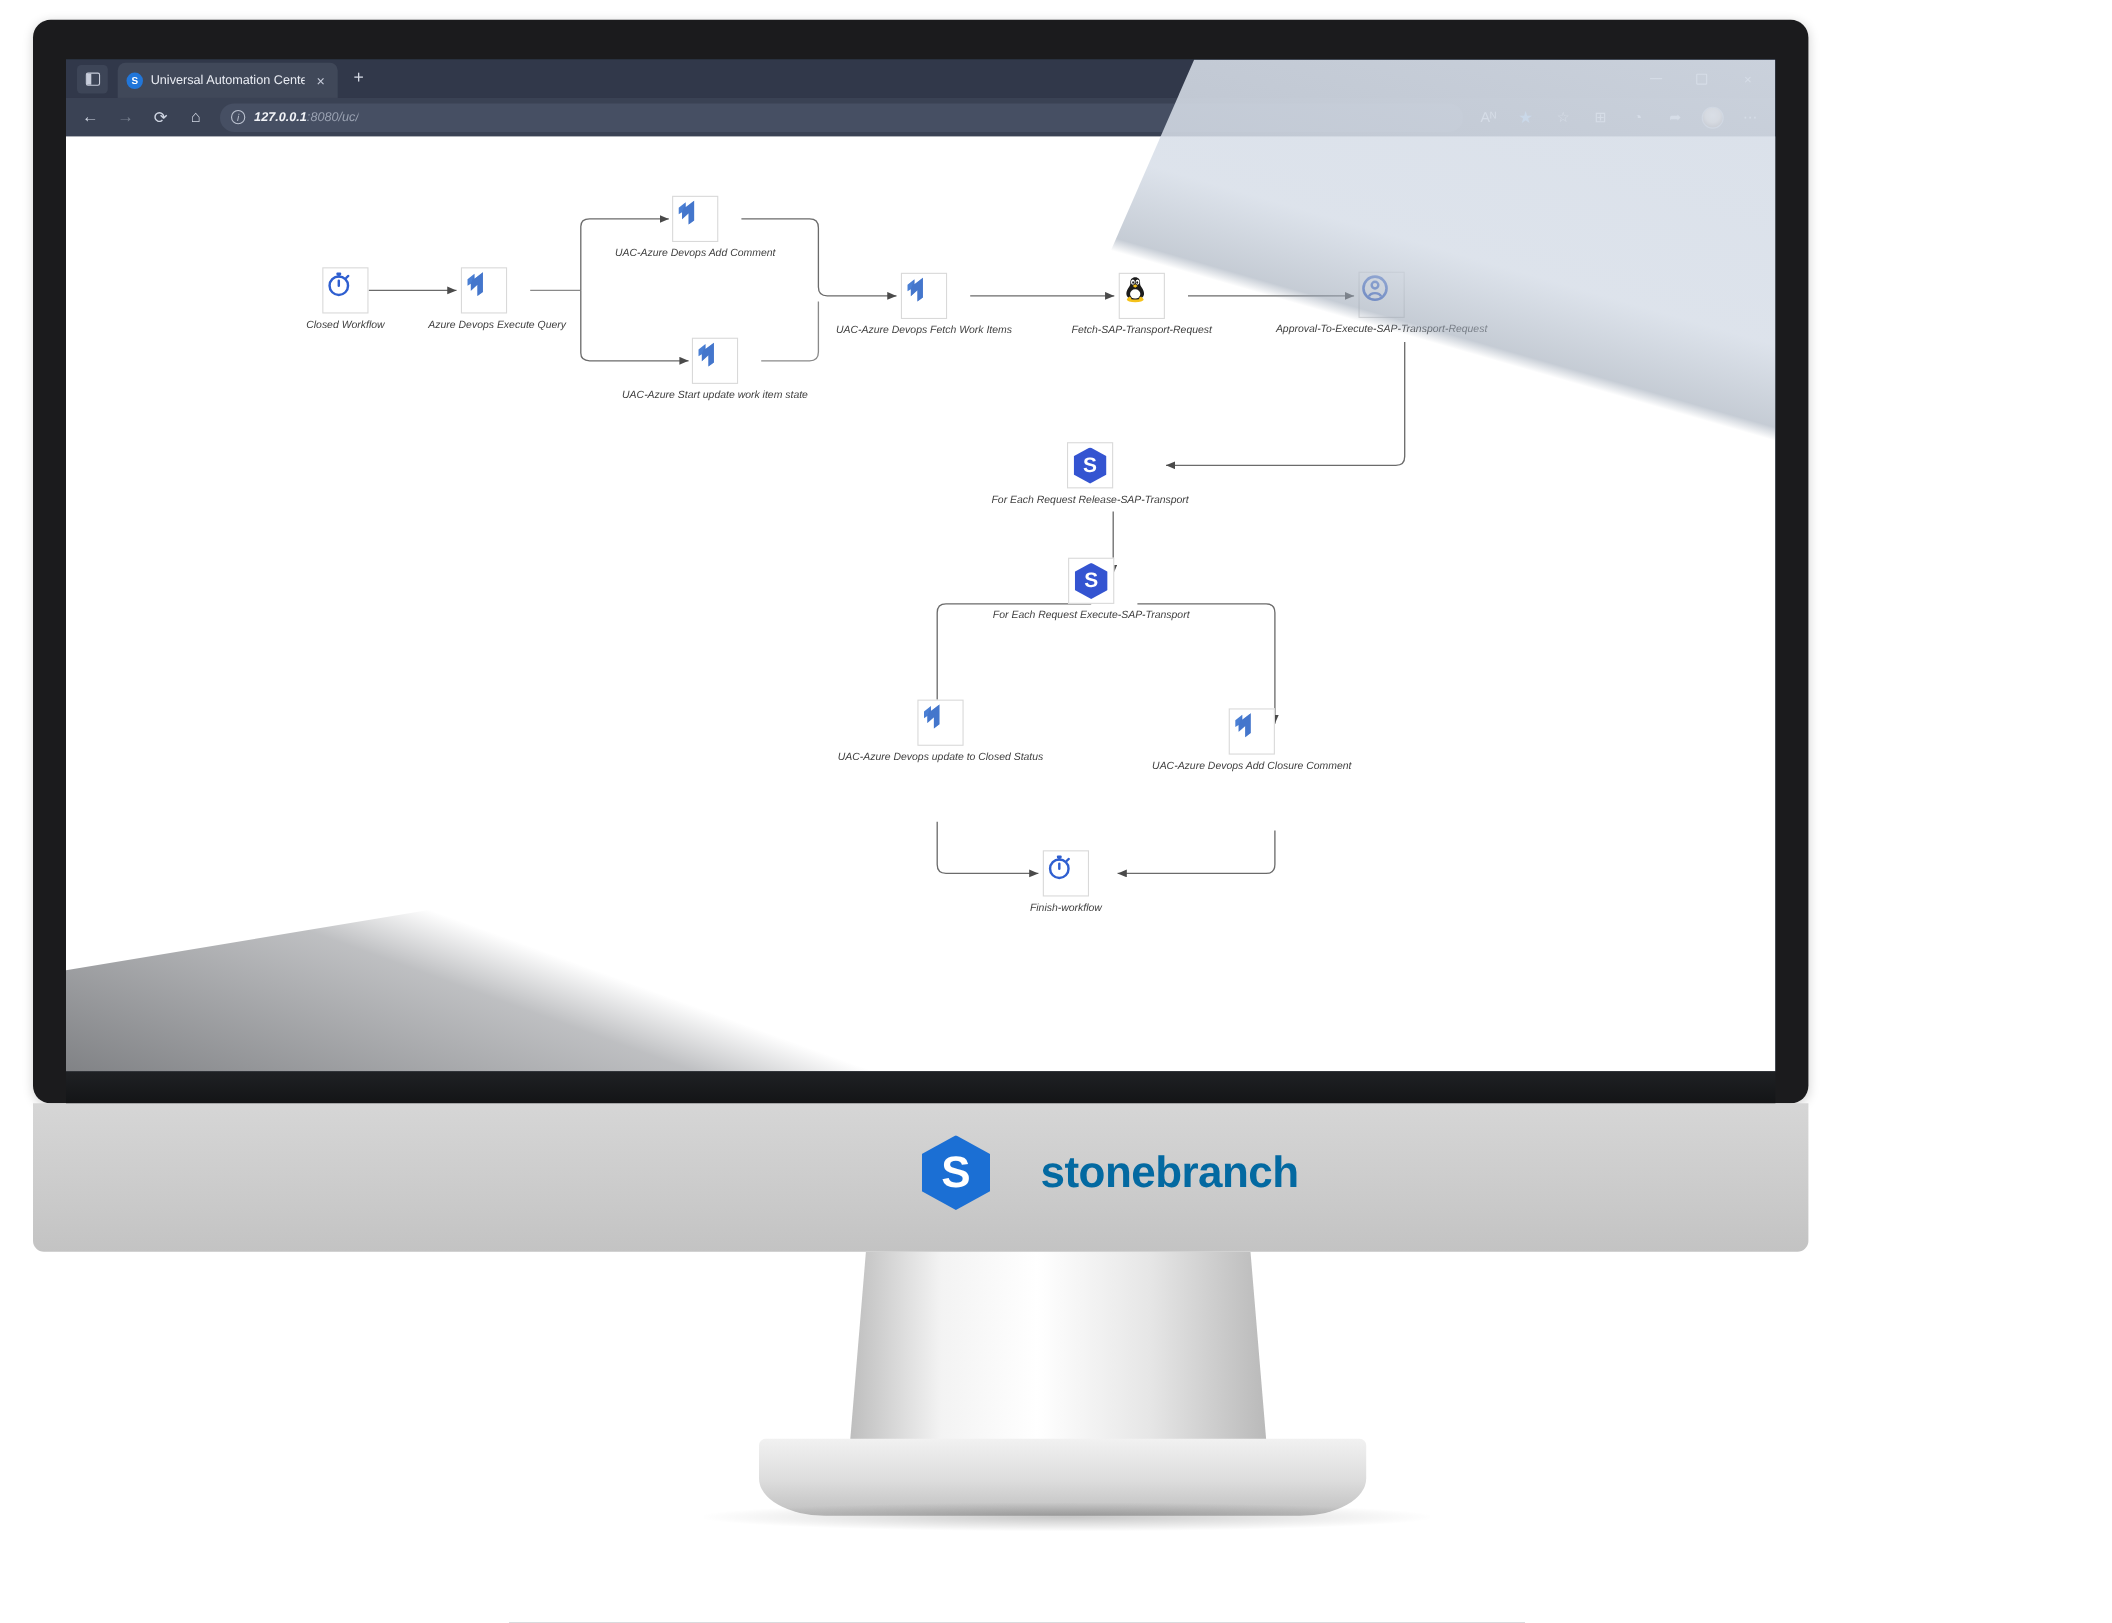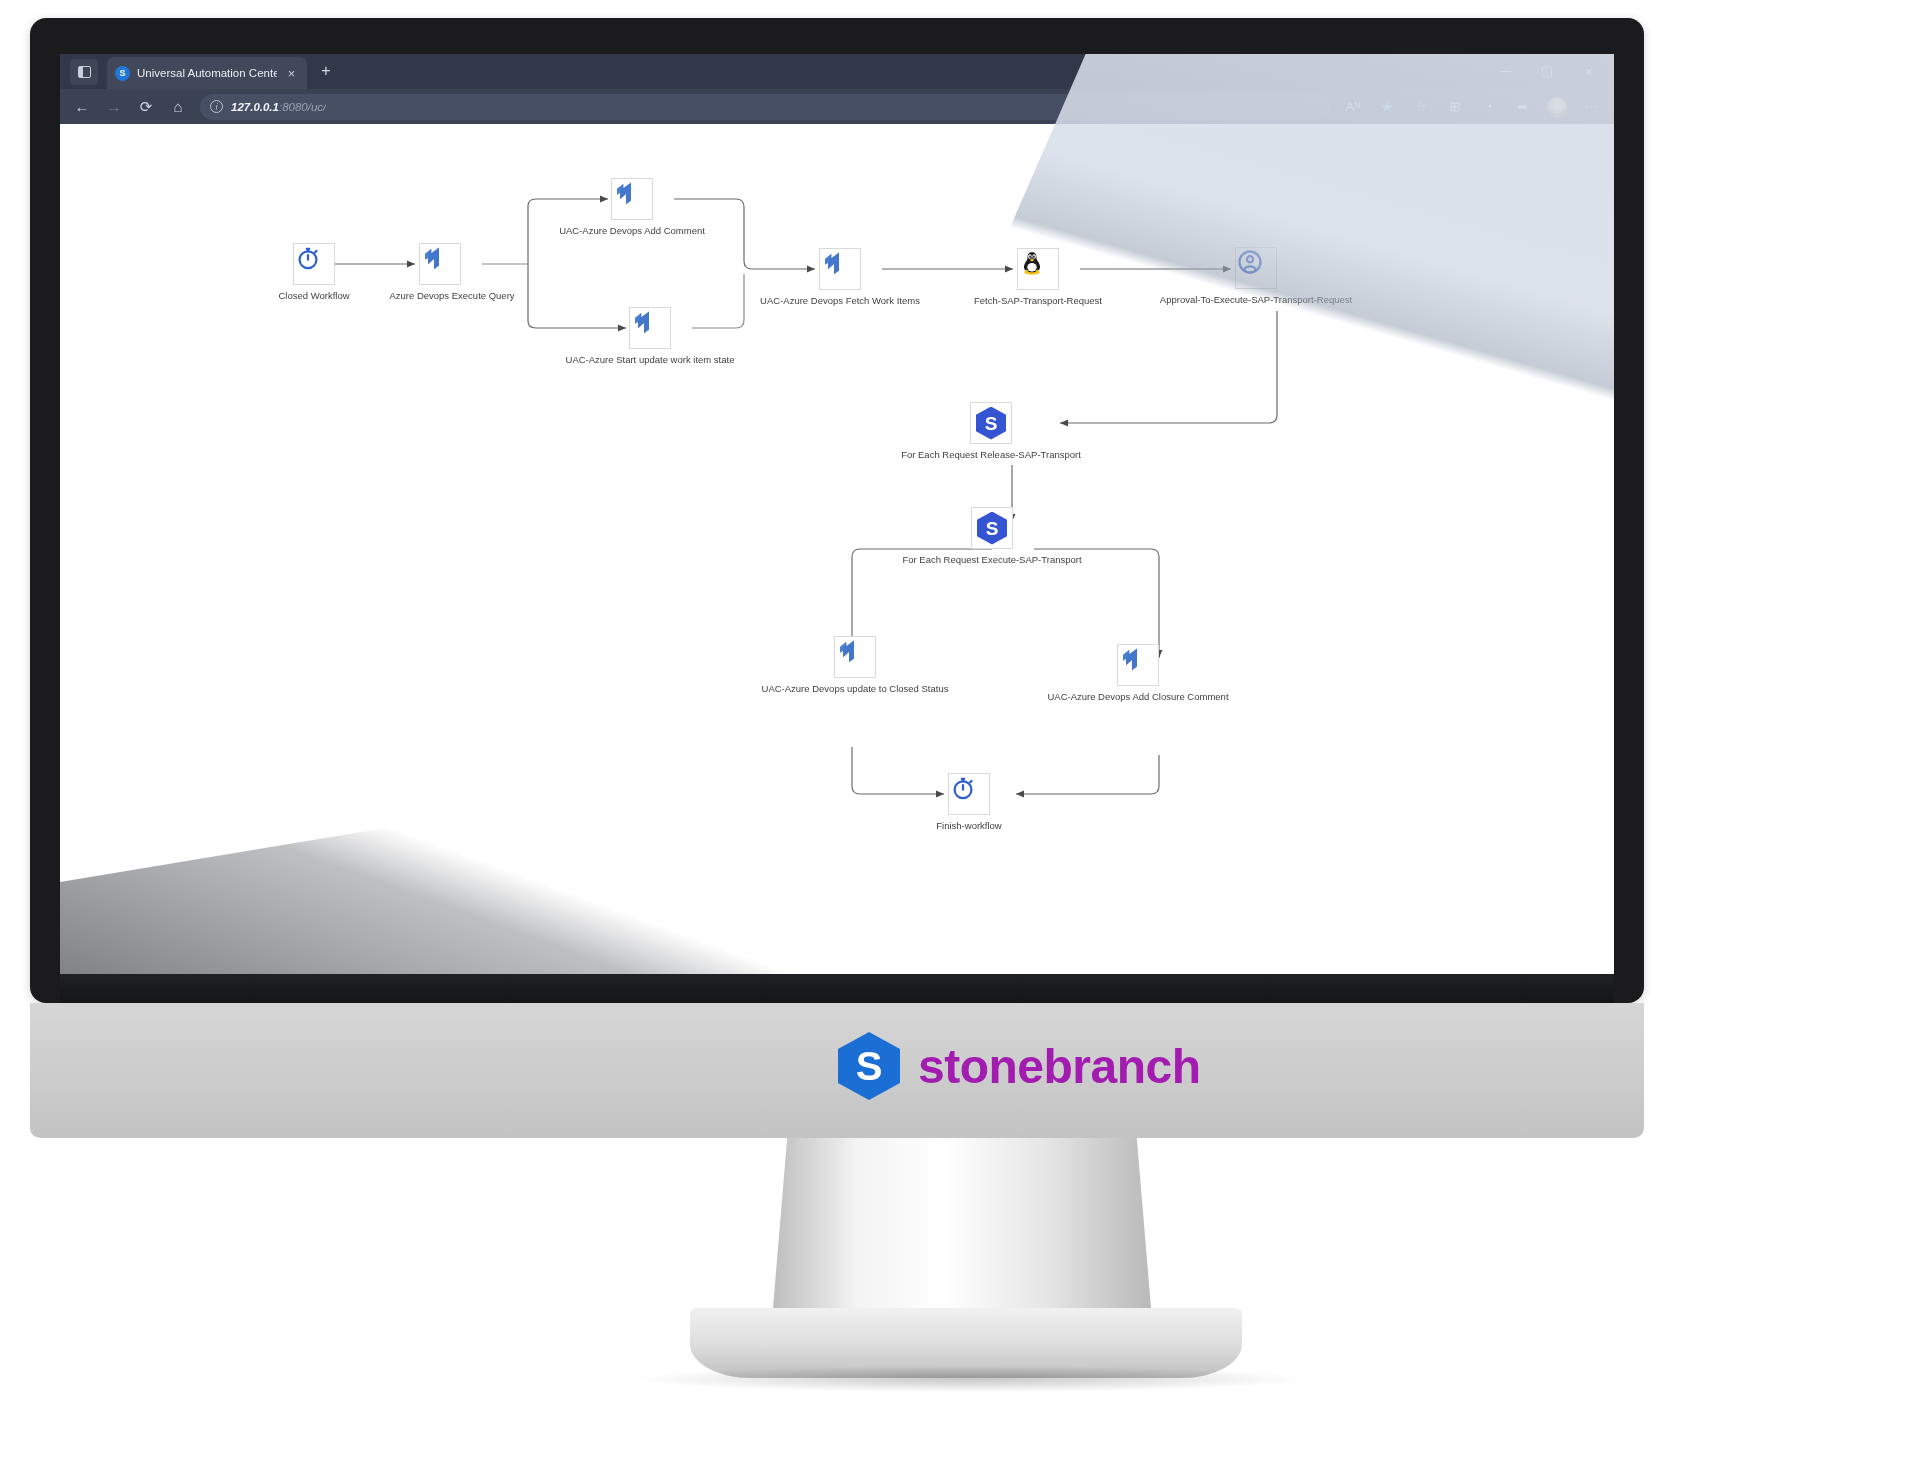--- a/index.html
+++ b/index.html
@@ -55,21 +55,21 @@
     position:absolute; left: 838px; top: 1032px;
     display:flex; align-items:center; gap: 18px;
   }
   .hex {
     width: 62px; height: 68px; position: relative;
     background: #1b6fd4;
     clip-path: polygon(50% 0%, 100% 25%, 100% 75%, 50% 100%, 0% 75%, 0% 25%);
     display:flex; align-items:center; justify-content:center;
   }
   .hex span { color:#fff; font-weight:bold; font-size: 40px; line-height:1; font-family:"Liberation Sans",sans-serif; }
-  .wordmark { color:#a21caf; font-size: 48px; font-weight: bold; letter-spacing:-0.5px; }
+  .wordmark { color:#0369a1; font-size: 40px; font-weight: bold; letter-spacing:-0.5px;margin-left:28px; }
 
   
   .browser { position:absolute; inset:0; background:#31384a; }
   .tabstrip { position:relative; height: 35px; background:#31384a; }
   .tab-side-btn {
     position:absolute; left:10px; top:5px; width:28px; height:26px;
     border-radius:4px; background:#3d4557; display:flex; align-items:center; justify-content:center;
   }
   .tab-side-btn .glyph { width:13px; height:12px; border:1.6px solid #c8cddb; border-radius:2px; position:relative; }
   .tab-side-btn .glyph:after { content:""; position:absolute; left:0; top:0; bottom:0; width:4px; background:#c8cddb; }
@@ -112,21 +112,21 @@
   
   .page { position:absolute; left:0; right:0; top:70px; bottom:0; background:#ffffff; overflow:hidden; }
   .canvas { position:absolute; inset:0; }
   .canvas svg { position:absolute; left:0; top:0; }
 
   
   .node { position:absolute; width:42px; height:42px; background:#fff;
           border:1px solid #d9d9d9; display:flex; align-items:center; justify-content:center; }
   .node-label {
     position:absolute; font-size:9.5px; color:#3f3f3f; white-space:nowrap;
-    transform: translateX(-50%); text-align:left;
+    transform: translateX(-50%); text-align:left;font-style:italic;
   }
   .ico { width:28px; height:28px; display:block; }
   .hexmini { width:30px; height:33px; background:#3454d1;
     clip-path: polygon(50% 0%, 100% 25%, 100% 75%, 50% 100%, 0% 75%, 0% 25%);
     display:flex; align-items:center; justify-content:center; }
   .hexmini b { color:#fff; font-size:19px; line-height:1; }
 
   
   .glare {
     position:absolute; left:0; top:0; width:1554px; height:920px;

